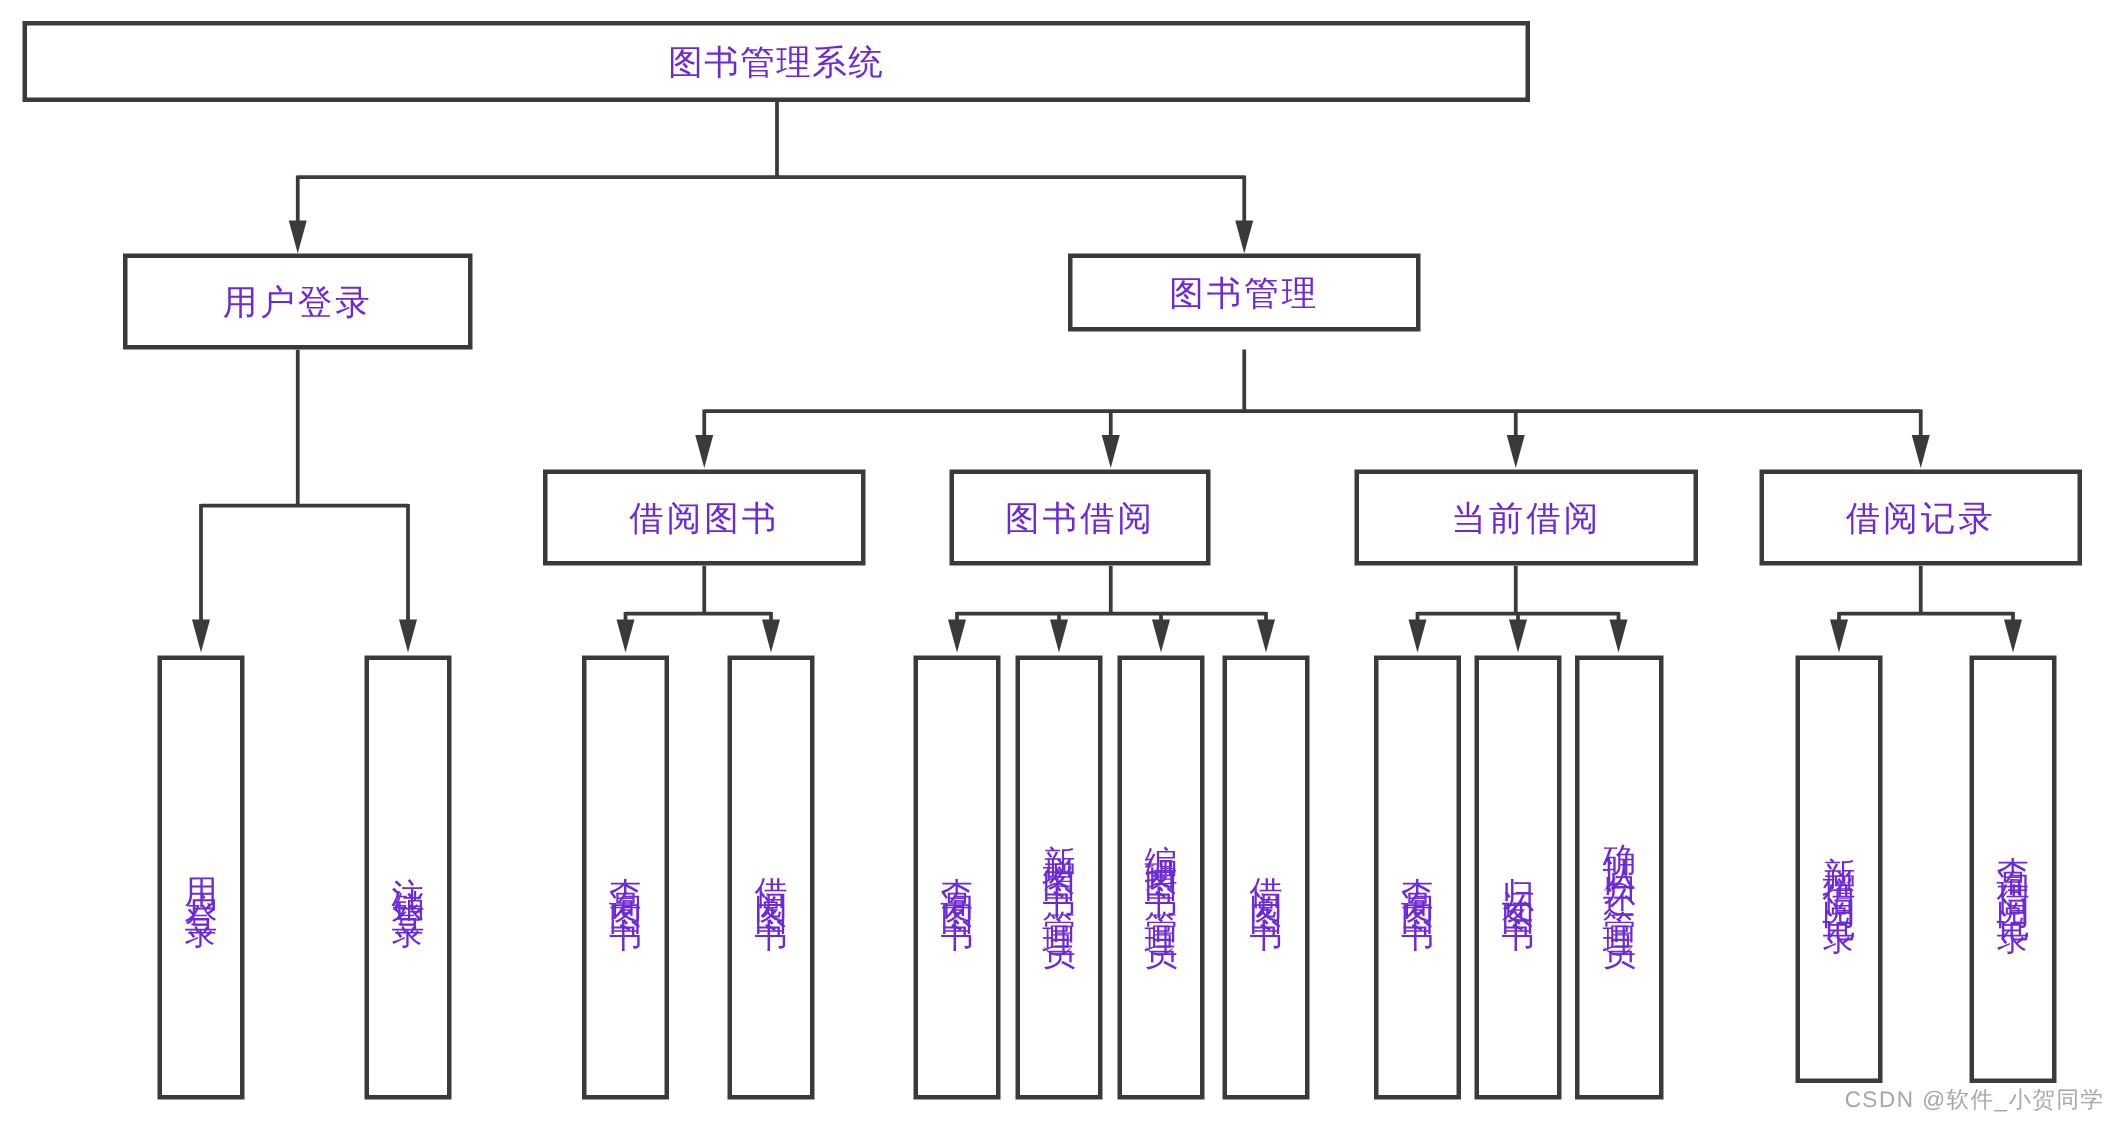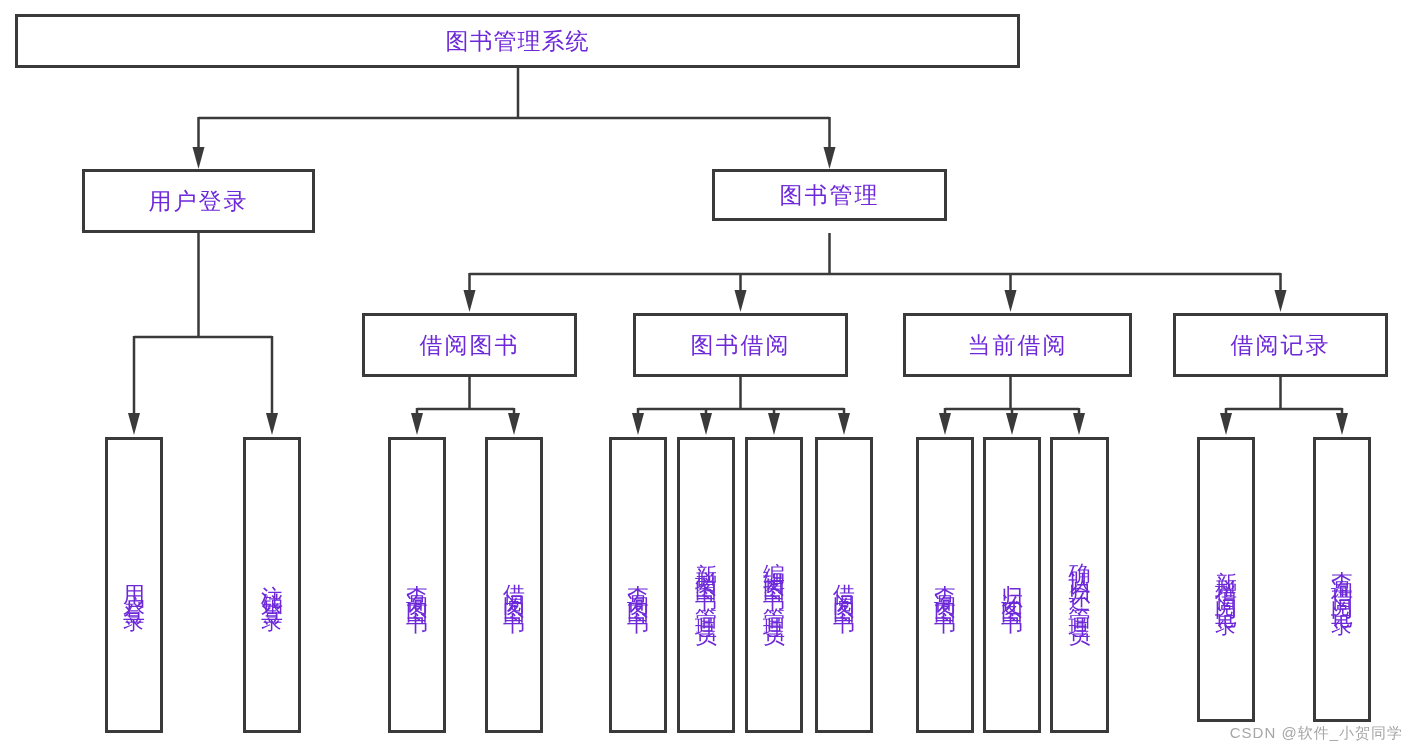--- a/index.html
+++ b/index.html
@@ -94,21 +94,21 @@
   <div class="node" style="left:82px;top:169px;width:233px;height:64px">
     <span class="hlabel">用户登录</span>
   </div>
   <div class="node" style="left:712px;top:169px;width:235px;height:52px">
     <span class="hlabel">图书管理</span>
   </div>
 
   <div class="node" style="left:362px;top:313px;width:215px;height:64px">
     <span class="hlabel">借阅图书</span>
   </div>
-  <div class="node" style="left:633px;top:313px;width:215px;height:64px">
+  <div class="node" style="left:633px;top:313px;width:174px;height:64px">
     <span class="hlabel">图书借阅</span>
   </div>
   <div class="node" style="left:903px;top:313px;width:229px;height:64px">
     <span class="hlabel">当前借阅</span>
   </div>
   <div class="node" style="left:1173px;top:313px;width:215px;height:64px">
     <span class="hlabel">借阅记录</span>
   </div>
 
   <div class="node" style="left:105px;top:437px;width:58px;height:296px">

